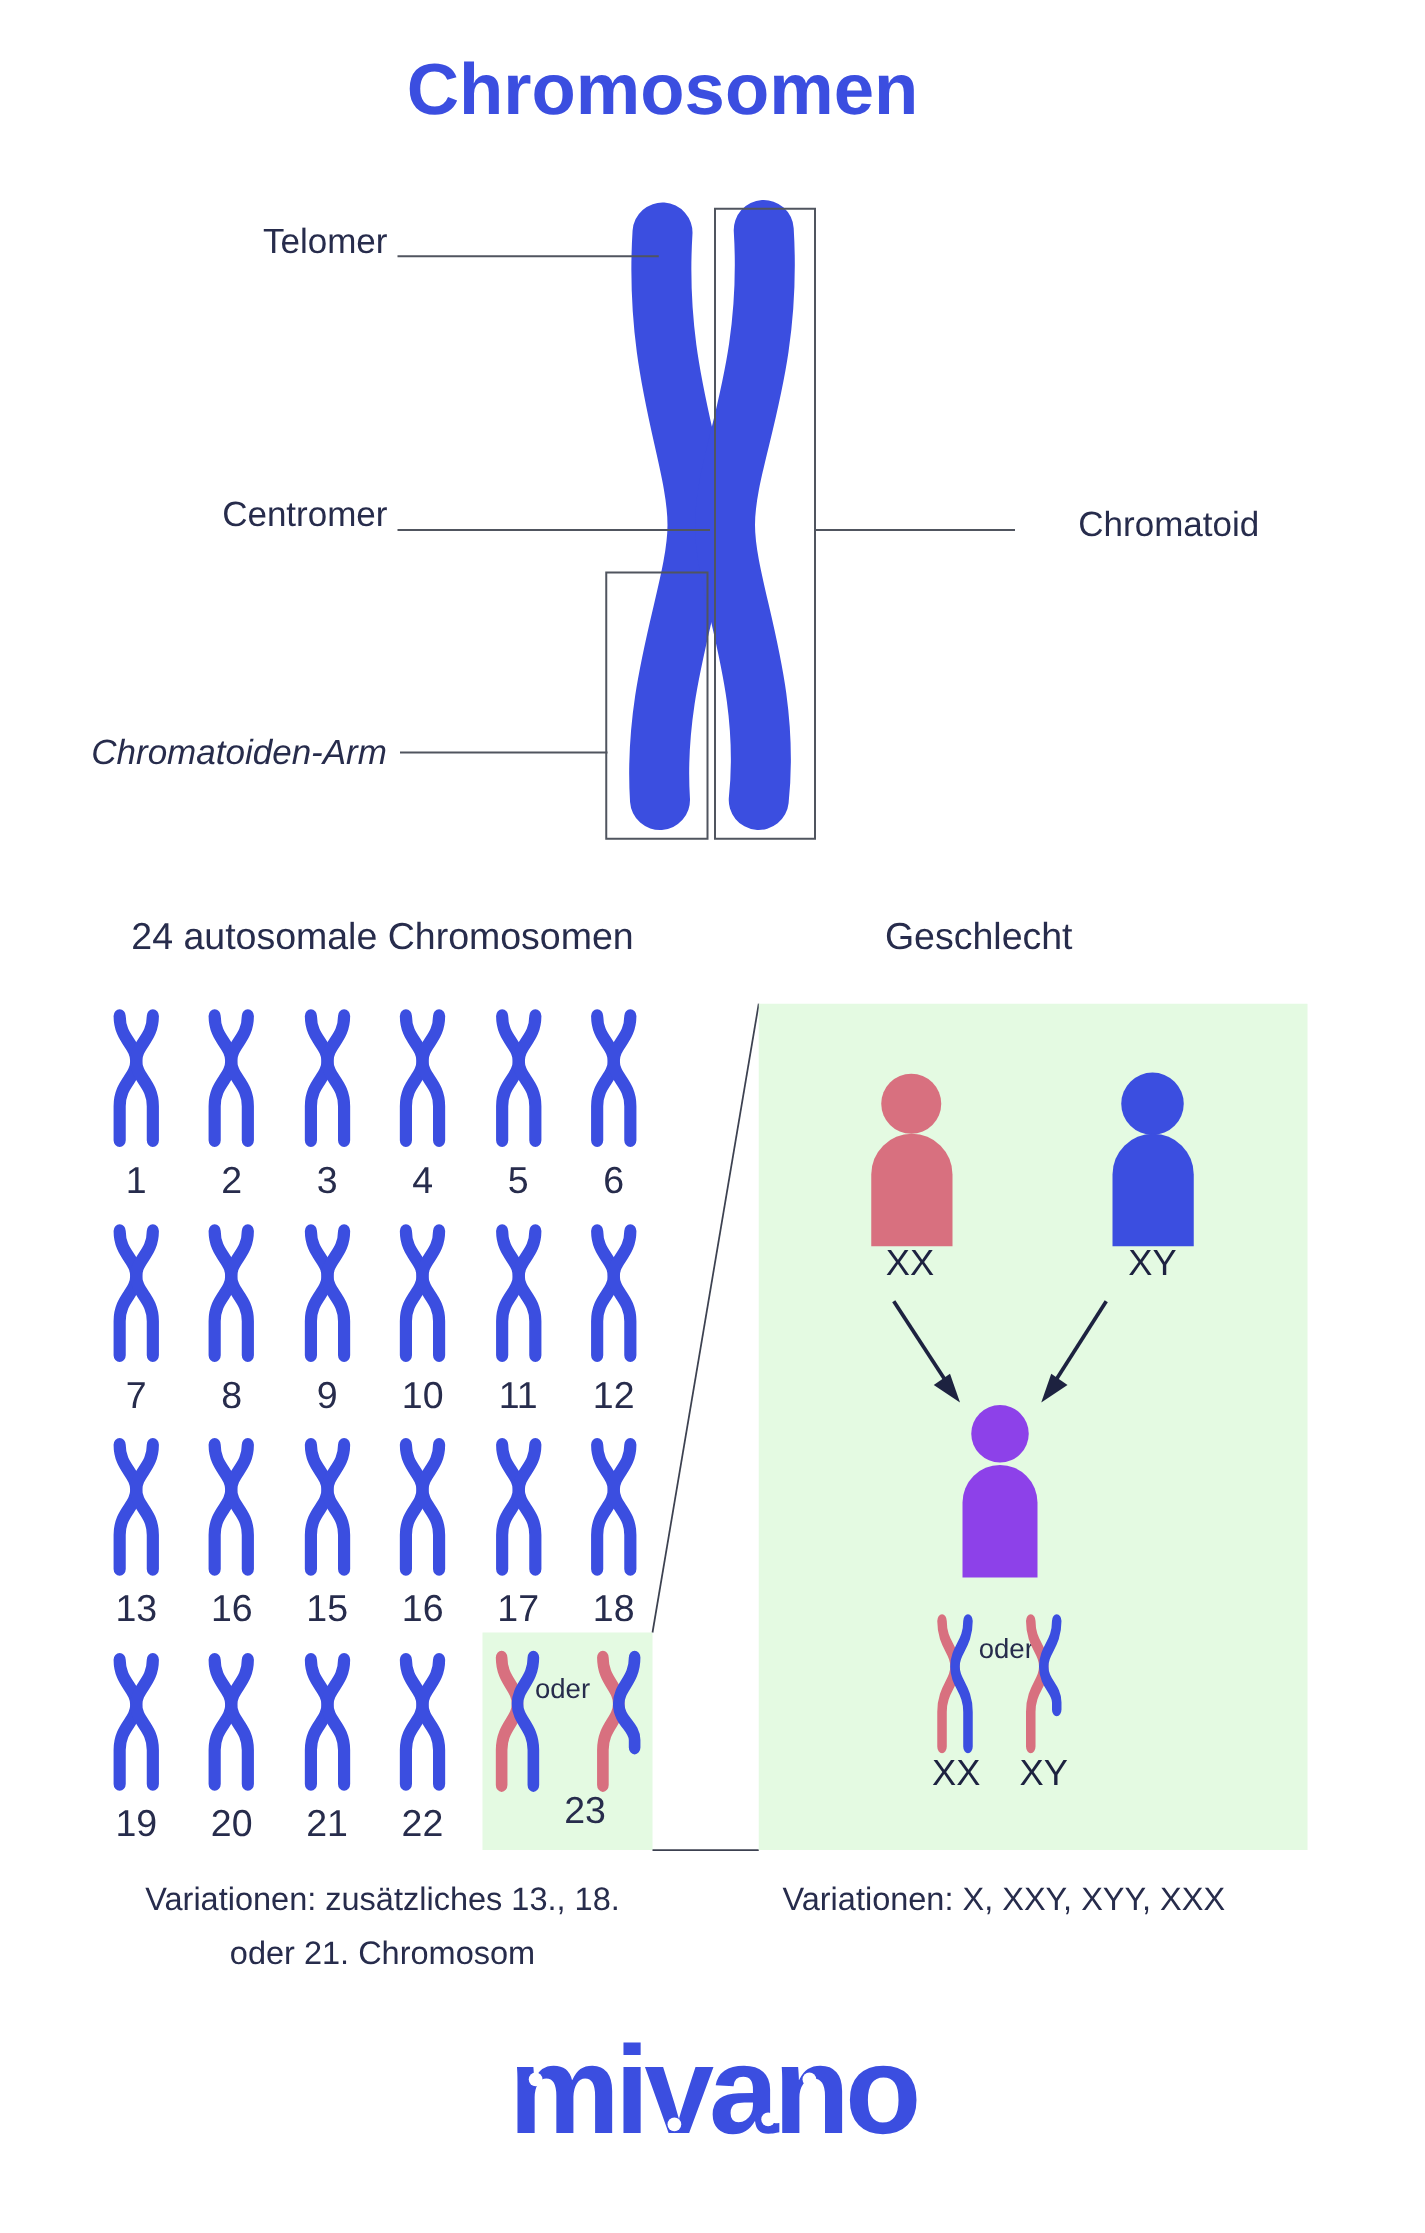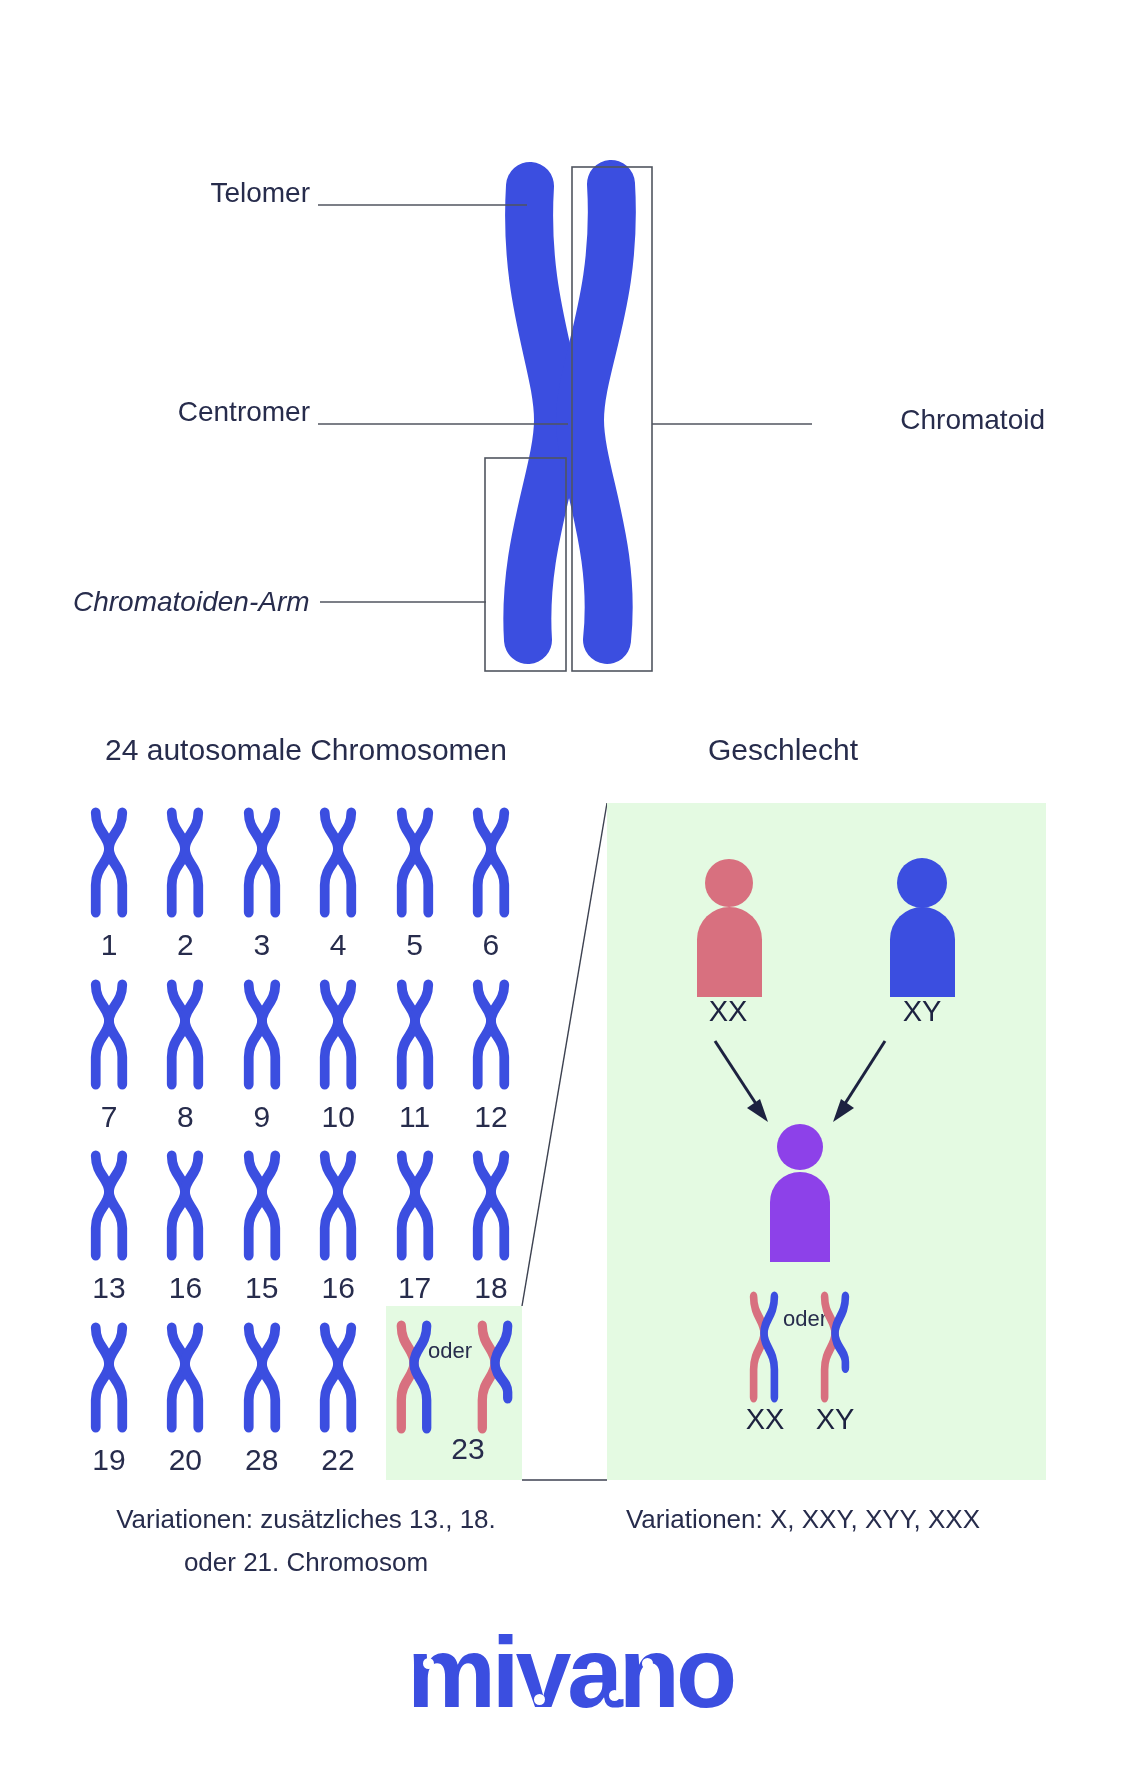--- a/index.html
+++ b/index.html
@@ -22,21 +22,21 @@
   }
   
   .topdiag{position:absolute;left:0;top:0;width:1140px;height:700px;}
   .bigstrand{fill:none;stroke:var(--blue);stroke-width:48;stroke-linecap:round;}
   .dline{stroke:var(--line);stroke-width:1.6;}
   .dbox{fill:none;stroke:var(--line);stroke-width:1.6;}
   .dlabel{position:absolute;font-size:28px;color:var(--navy);}
   .lab-telomer{left:150px;top:177px;width:160px;text-align:right;}
   .lab-centromer{left:130px;top:396px;width:180px;text-align:right;}
   .lab-chromatoidarm{left:73px;top:586px;width:240px;font-style:italic;}
-  .lab-chromatoid{left:825px;top:404px;width:220px;text-align:right;}
+  .lab-chromatoid{left:825px;top:404px;width:220px;text-align:center;}
   
   .sechead{position:absolute;font-size:30px;color:var(--navy);text-align:center;}
   .head-left{left:76px;top:733px;width:460px;}
   .head-right{left:563px;top:733px;width:440px;}
   
   .krow{position:absolute;left:86px;width:428px;display:flex;justify-content:space-between;}
   .krow4{width:275px;}
   .cell{width:46px;display:flex;flex-direction:column;align-items:center;}
   .ch{width:46px;height:115px;display:block;}
   .num{font-size:30px;color:var(--navy);margin-top:8px;text-align:center;}
@@ -104,20 +104,21 @@
         <path class="st sp" d="M 11 8 C 11 27 26 31 26 45 C 26 59 11 63 11 82 L 11 110"></path>
         <path class="st sb" d="M 41 8 C 41 27 26 31 26 45 C 26 59 41 63 41 82 L 41 110"></path>
       </symbol>
       <symbol id="sym-chrom-xy" viewBox="0 0 52 118">
         <path class="st sp" d="M 11 8 C 11 27 26 31 26 45 C 26 59 11 63 11 82 L 11 110"></path>
         <path class="st sb" d="M 41 8 C 41 27 26 31 26 45 C 26 59 41 63 41 74 L 41 80"></path>
       </symbol>
     </defs>
   </svg>
 
+  <div class="title">Chromosomen</div>
 
   <svg class="topdiag" viewBox="0 0 1140 700">
     <path class="bigstrand" d="M 530 186 C 523 300 558 365 558 420 C 558 472 522 545 528 640"></path>
     <path class="bigstrand" d="M 611 184 C 618 300 580 365 580 420 C 580 472 617 545 607 640"></path>
     <rect class="dbox" x="572" y="167" width="80" height="504"></rect>
     <rect class="dbox" x="485" y="458" width="81" height="213"></rect>
     <line class="dline" x1="318" y1="205" x2="527" y2="205"></line>
     <line class="dline" x1="318" y1="424" x2="568" y2="424"></line>
     <line class="dline" x1="652" y1="424" x2="812" y2="424"></line>
     <line class="dline" x1="320" y1="602" x2="486" y2="602"></line>
@@ -254,21 +255,21 @@
     <div class="cell">
         <svg class="ch" viewBox="0 0 52 118" preserveAspectRatio="none">
           <use href="#sym-chrom-blue"></use>
         </svg>
         <div class="num">20</div>
       </div>
     <div class="cell">
         <svg class="ch" viewBox="0 0 52 118" preserveAspectRatio="none">
           <use href="#sym-chrom-blue"></use>
         </svg>
-        <div class="num">28</div>
+        <div class="num">21</div>
       </div>
     <div class="cell">
         <svg class="ch" viewBox="0 0 52 118" preserveAspectRatio="none">
           <use href="#sym-chrom-blue"></use>
         </svg>
         <div class="num">22</div>
       </div>
   </div>
 
   <div class="box23">

